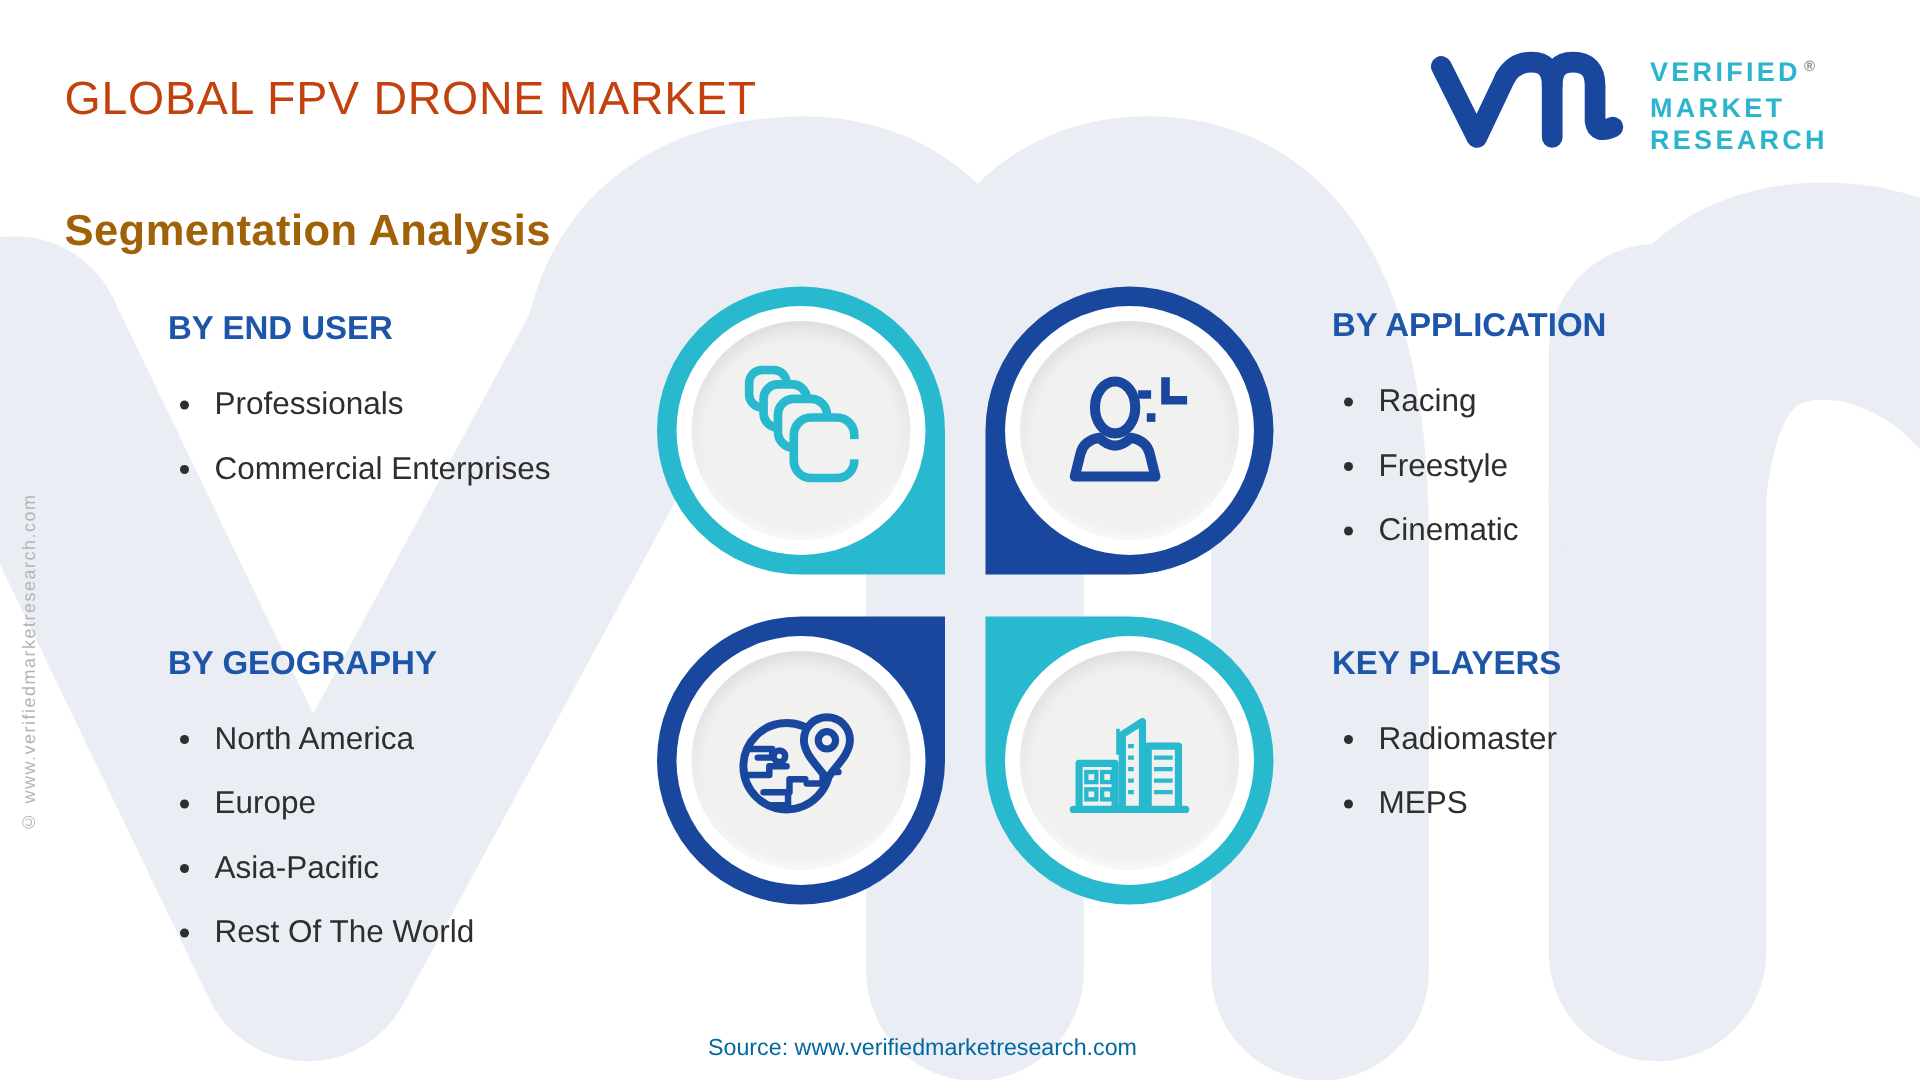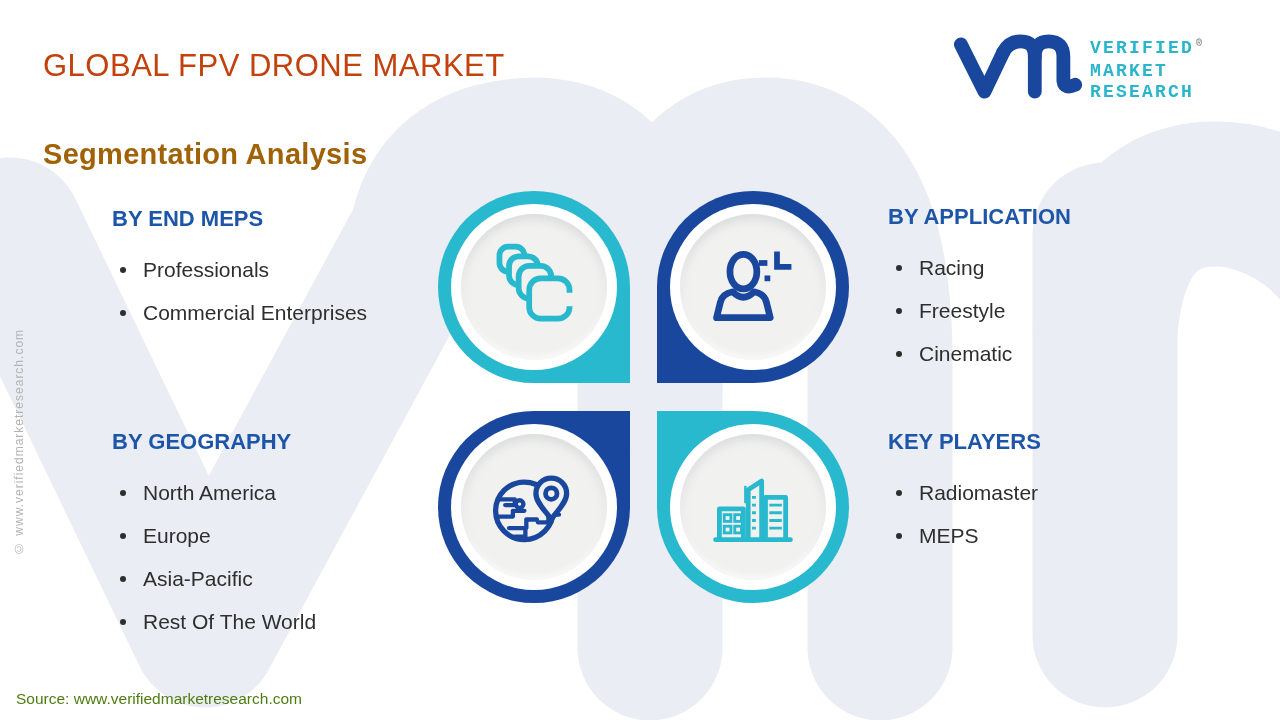--- a/index.html
+++ b/index.html
@@ -5,22 +5,22 @@
   html,body{margin:0;padding:0;background:#ffffff;}
   .canvas{position:relative;width:1280px;height:720px;overflow:hidden;background:#ffffff;
           font-family:"Liberation Sans","DejaVu Sans",sans-serif;}
   .wm{position:absolute;left:0;top:0;z-index:0;}
   .layer{position:absolute;z-index:1;}
 
   
   .title{left:43px;top:48px;font-size:31px;font-weight:normal;letter-spacing:.5px;color:#c2410c;}
   .subtitle{left:43px;top:138px;font-size:29px;font-weight:bold;letter-spacing:.3px;color:#a16207;}
   .logo{left:952px;top:32px;display:flex;align-items:flex-start;}
-  .logo-text{margin-top:6px;color:#2BB5CC;font-weight:bold;font-size:18px;
-             letter-spacing:2.2px;line-height:21px;font-family:Liberation Mono, monospace;}
+  .logo-text{margin-left:10px;margin-top:6px;color:#2BB5CC;font-weight:bold;font-size:18px;
+             letter-spacing:2.2px;line-height:21px;}
   .reg{font-size:10px;color:#8a8a8a;letter-spacing:0;position:relative;top:-7px;margin-left:2px;}
 
   
   .side-copy{left:12px;top:263px;height:292px;writing-mode:vertical-rl;transform:rotate(180deg);
              font-size:12px;letter-spacing:1px;color:#b3b3b3;}
 
   
   .section h3{margin:0 0 16px 0;font-size:22px;font-weight:bold;color:#1D55A8;}
   .section ul{margin:0;padding:0;list-style:none;}
   .section li{position:relative;padding-left:31px;line-height:43px;font-size:21px;color:#2E2E2E;}
@@ -36,21 +36,21 @@
   .ring.tl{background:var(--cyan);border-radius:50% 50% 0 50%;}
   .ring.tr{background:var(--blue);border-radius:50% 50% 50% 0;}
   .ring.bl{background:var(--blue);border-radius:50% 0 50% 50%;}
   .ring.br{background:var(--cyan);border-radius:0 50% 50% 50%;}
   .pod .white{position:absolute;inset:13px;border-radius:50%;background:#ffffff;}
   .pod .gray{position:absolute;inset:23px;border-radius:50%;background:#F1F1F0;
              display:flex;align-items:center;justify-content:center;
              box-shadow:inset 0 5px 10px rgba(150,155,165,.25), inset 0 -3px 6px rgba(255,255,255,.9);}
   .canvas{--cyan:#29B9CF;--blue:#19479E;}
 
-  .source{left:0;top:690px;width:1230px;font-size:15.5px;color:#4d7c0f;padding-left:16px;}
+  .source{left:0;top:690px;width:1230px;text-align:center;font-size:15.5px;color:#0369a1;}
 </style>
 </head>
 <body>
 
 <div class="canvas">
 
   <svg class="wm" width="1280" height="720" viewBox="0 0 1280 720" aria-hidden="true">
     <g fill="none" stroke="#EAEDF3" stroke-width="145" stroke-linecap="round" stroke-linejoin="round">
       <path d="M 10,230 L 205,635 L 420,238"></path>
       <path d="M 420,245 Q 432,152 535,150 Q 650,150 650,350 L 650,648"></path>
@@ -74,21 +74,21 @@
       </g>
     </svg>
     <div class="logo-text">
       <div class="logo-line"><span>VERIFIED</span><span class="reg">®</span></div>
       <div class="logo-line">MARKET</div>
       <div class="logo-line">RESEARCH</div>
     </div>
   </div>
 
   <div class="layer section" id="sec-end-user">
-    <h3>BY END MEPS</h3>
+    <h3>BY END USER</h3>
     <ul>
       <li><span class="dot"></span><span>Professionals</span></li>
       <li><span class="dot"></span><span>Commercial Enterprises</span></li>
     </ul>
   </div>
 
   <div class="layer section" id="sec-application">
     <h3>BY APPLICATION</h3>
     <ul>
       <li><span class="dot"></span><span>Racing</span></li>

